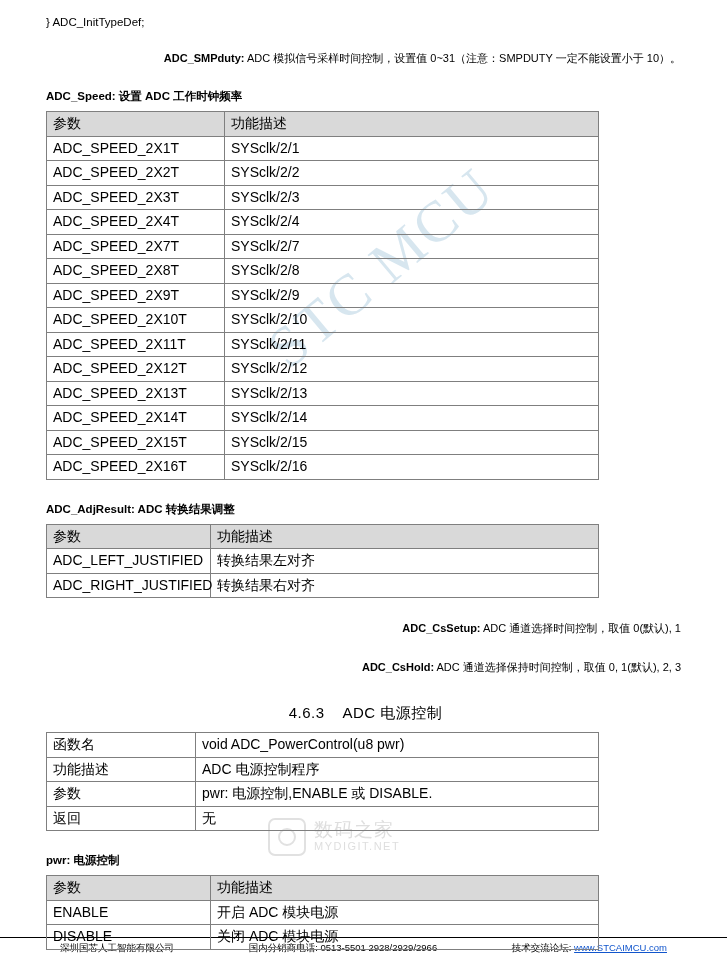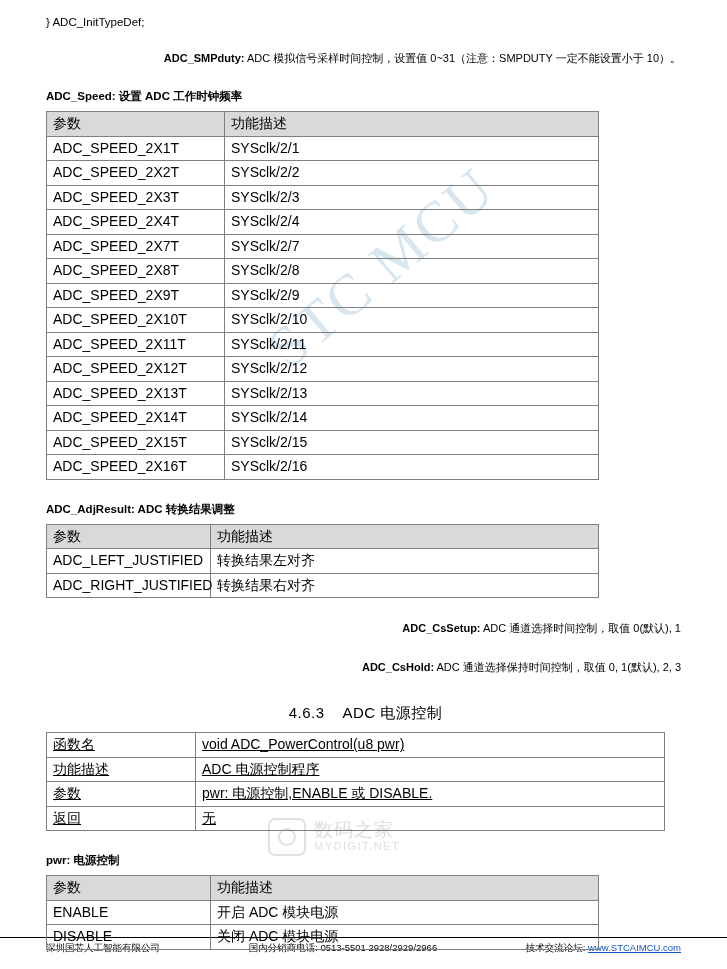--- a/index.html
+++ b/index.html
@@ -56,21 +56,21 @@
     vertical-align: middle;
     line-height: 1.25;
   }
   table.doc tr.head td {
     background: #d9d9d9;
   }
   table.speed td:first-child { width: 165px; }
   table.adj td:first-child { width: 151px; }
   table.adj { width: 553px; }
   table.speed { width: 553px; }
-  table.power { width: 619px; text-decoration: underline; }
+  table.power { width: 553px; }
   table.power td:first-child { width: 136px; }
   table.pwr { width: 553px; }
   table.pwr td:first-child { width: 151px; }
 
   h2.heading {
     font-size: 15px;
     font-weight: normal;
     margin: 28px 0 9px 4px;
     letter-spacing: 0.5px;
     text-align: center;
@@ -83,21 +83,21 @@
     left: 0;
     right: 0;
     bottom: 14px;
     border-top: 1px solid #000;
     padding-top: 4px;
     font-size: 9.5px;
   }
   .footer-inner {
     display: flex;
     justify-content: space-between;
-    padding: 0 46px;
+    padding: 0 60px;
   }
   .footer a {
     color: #1155cc;
     text-decoration: underline;
   }
   .footer .center { }
   
   .wm-text {
     position: absolute;
     left: 255px;

